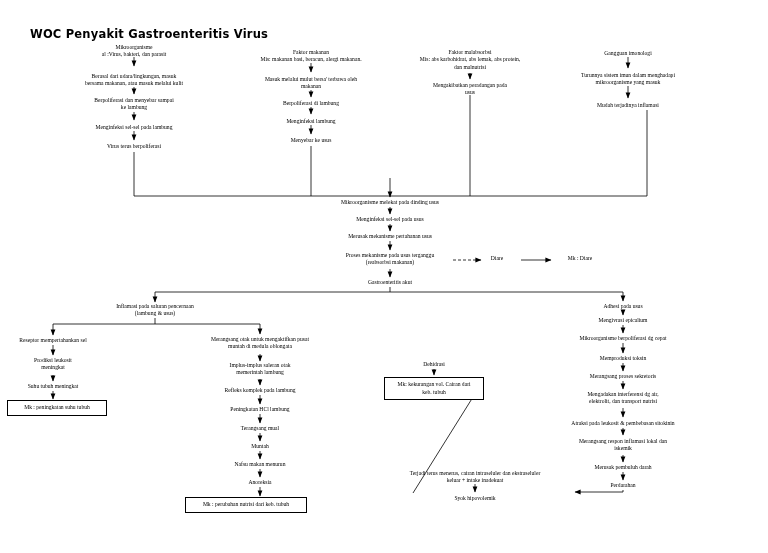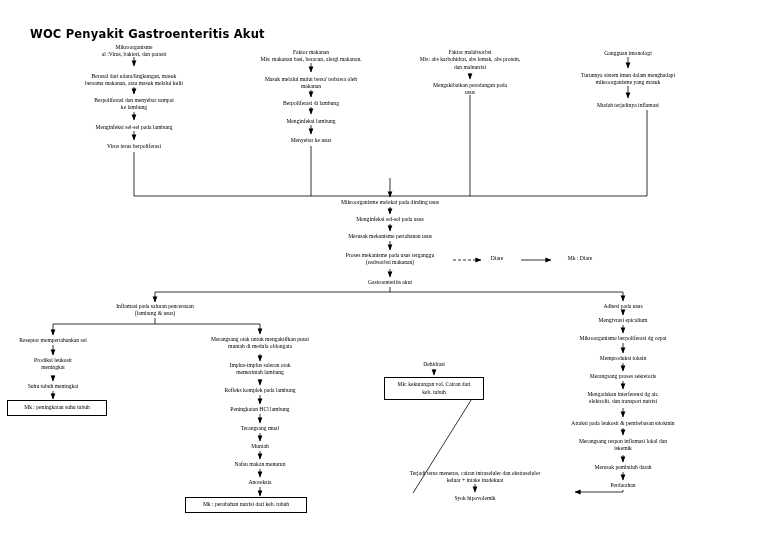--- a/index.html
+++ b/index.html
@@ -32,21 +32,21 @@
   }
   svg{position:absolute;left:0;top:0;width:768px;height:553px;pointer-events:none;}
   .ln{stroke:#000;stroke-width:0.8;fill:none;}
   .ln-dash{stroke:#000;stroke-width:0.8;fill:none;stroke-dasharray:3 2;}
 </style>
 </head>
 <body>
 
 <div id="canvas">
 
-  <div class="title">WOC Penyakit Gastroenteritis Akut</div>
+  <div class="title">WOC Penyakit Gastroenteritis Virus</div>
 
   <svg viewBox="0 0 768 553">
     <defs>
       <marker id="ah" markerWidth="7" markerHeight="7" refX="5.6" refY="3" orient="auto" markerUnits="userSpaceOnUse">
         <path d="M0,0.6 L6,3 L0,5.4 z" fill="#000"></path>
       </marker>
     </defs>
 
     <path class="ln" d="M134,57 L134,66" marker-end="url(#ah)"></path>
     <path class="ln" d="M134,87 L134,94" marker-end="url(#ah)"></path>

